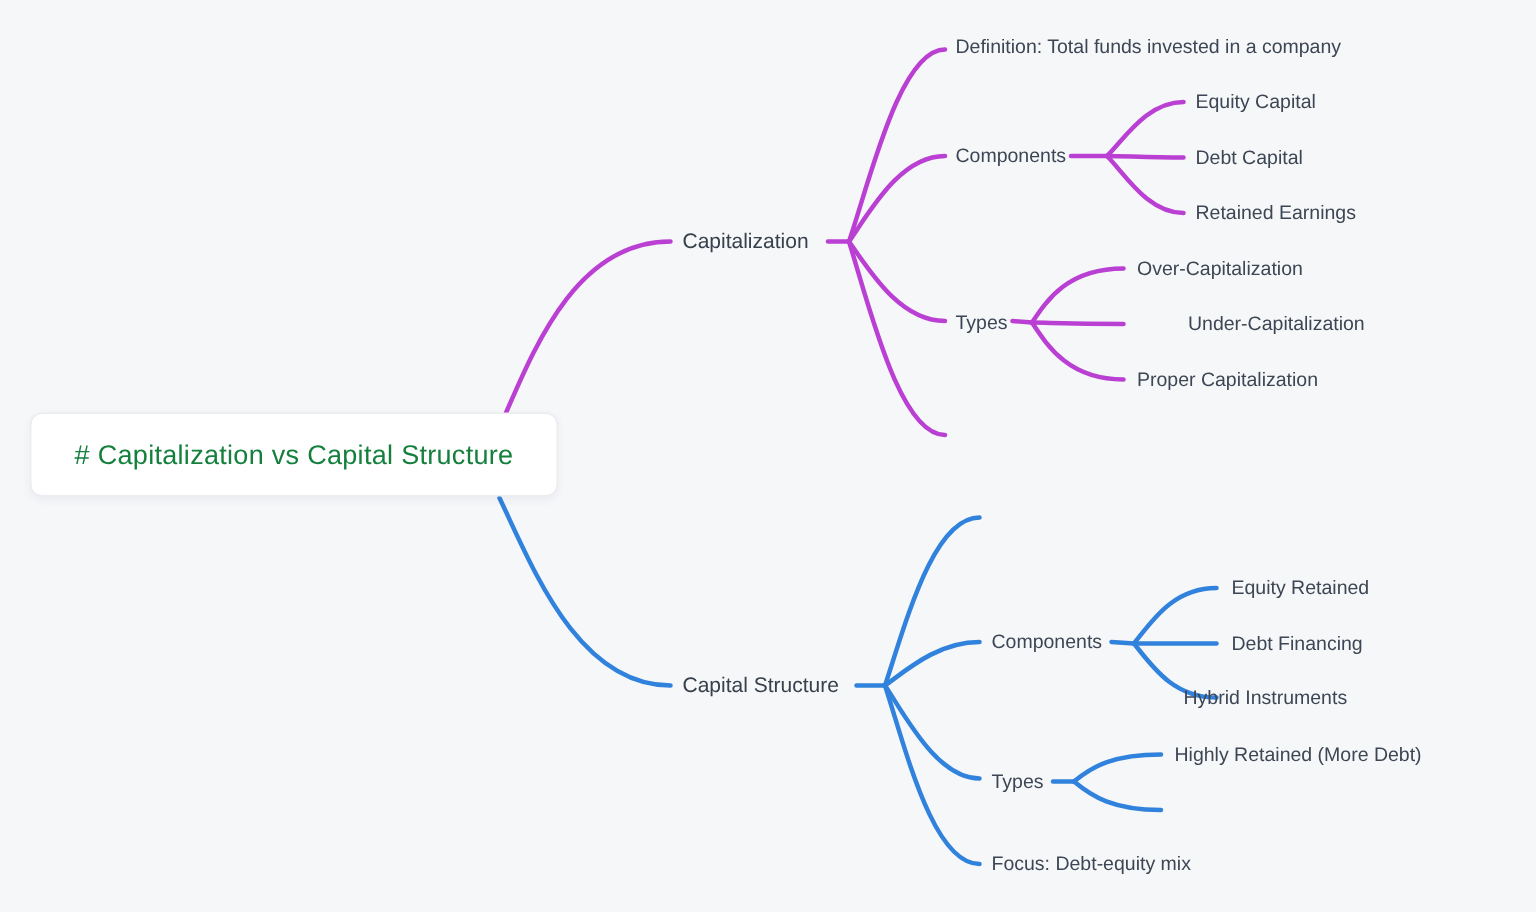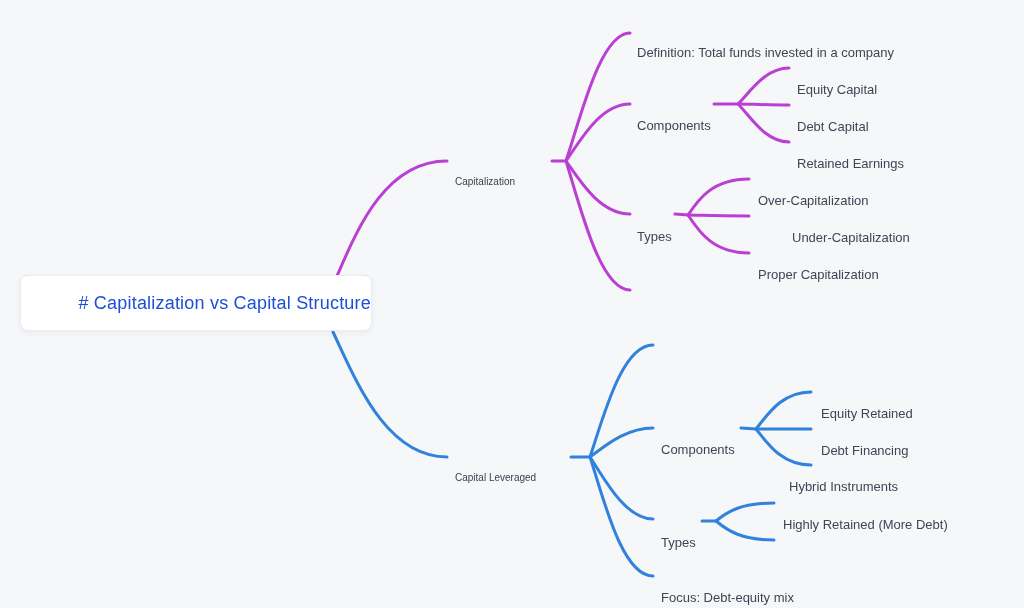--- a/index.html
+++ b/index.html
@@ -9,33 +9,32 @@
     font-family:"Liberation Sans", sans-serif;
     overflow:hidden;
     position:relative;
   }
   .canvas{position:absolute;inset:0;width:1024px;height:608px;}
   svg.edges{position:absolute;left:0;top:0;}
   .root-node{
     position:absolute;left:20px;top:275px;width:352px;height:56px;
     background:#ffffff;border:1px solid #ececf1;border-radius:8px;
     box-shadow:0 2px 6px rgba(40,50,70,0.06);
-    display:flex;align-items:center;justify-content:flex-end;
-    font-size:18px;color:#1d4ed8;letter-spacing:0.2px;
+    display:flex;align-items:center;justify-content:center;
+    font-size:18px;color:#15803d;letter-spacing:0.2px;
     box-sizing:border-box;
   }
   .lbl{
     position:absolute;
     font-size:13px;color:#3d4654;
     white-space:nowrap;
     transform:translateY(-50%);
     line-height:16px;
-    margin-top:22px;
   }
-  .lbl.l1{font-size:10px;color:#37404d;}
+  .lbl.l1{font-size:14px;color:#37404d;}
   .lbl.wrap{
     white-space:normal;width:362px;line-height:17.5px;transform:none;
   }
 </style>
 </head>
 <body>
 
 <div class="canvas">
 
   <svg class="edges" width="1024" height="608" viewBox="0 0 1024 608">
@@ -82,21 +81,21 @@
   <div class="lbl" style="left:637px;top:31px">Definition: Total funds invested in a company</div>
   <div class="lbl" style="left:637px;top:104px">Components</div>
   <div class="lbl" style="left:797px;top:68px">Equity Capital</div>
   <div class="lbl" style="left:797px;top:105px">Debt Capital</div>
   <div class="lbl" style="left:797px;top:142px">Retained Earnings</div>
   <div class="lbl" style="left:637px;top:215px">Types</div>
   <div class="lbl" style="left:758px;top:179px">Over-Capitalization</div>
   <div class="lbl" style="left:792px;top:216px">Under-Capitalization</div>
   <div class="lbl" style="left:758px;top:253px">Proper Capitalization</div>
 
-  <div class="lbl l1" style="left:455px;top:456px">Capital Leveraged</div>
+  <div class="lbl l1" style="left:455px;top:456px">Capital Structure</div>
   <div class="lbl" style="left:661px;top:428px">Components</div>
   <div class="lbl" style="left:821px;top:392px">Equity Retained</div>
   <div class="lbl" style="left:821px;top:429px">Debt Financing</div>
   <div class="lbl" style="left:789px;top:465px">Hybrid Instruments</div>
   <div class="lbl" style="left:661px;top:521px">Types</div>
   <div class="lbl" style="left:783px;top:503px">Highly Retained (More Debt)</div>
   <div class="lbl" style="left:661px;top:576px">Focus: Debt-equity mix</div>
 
 </div>
 

